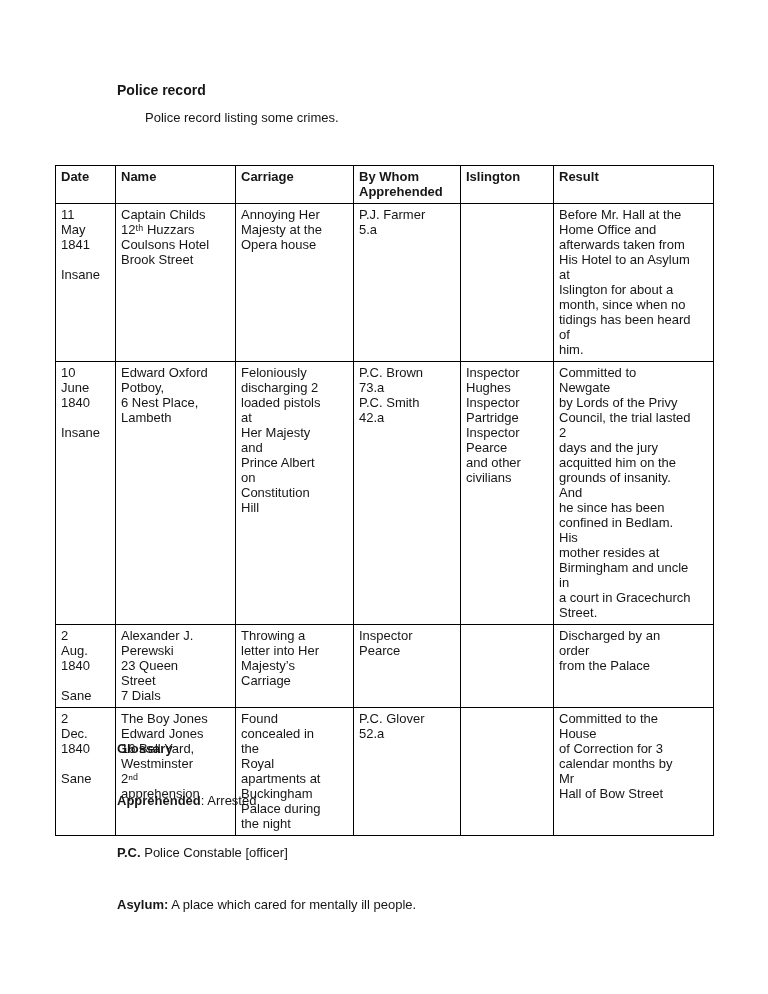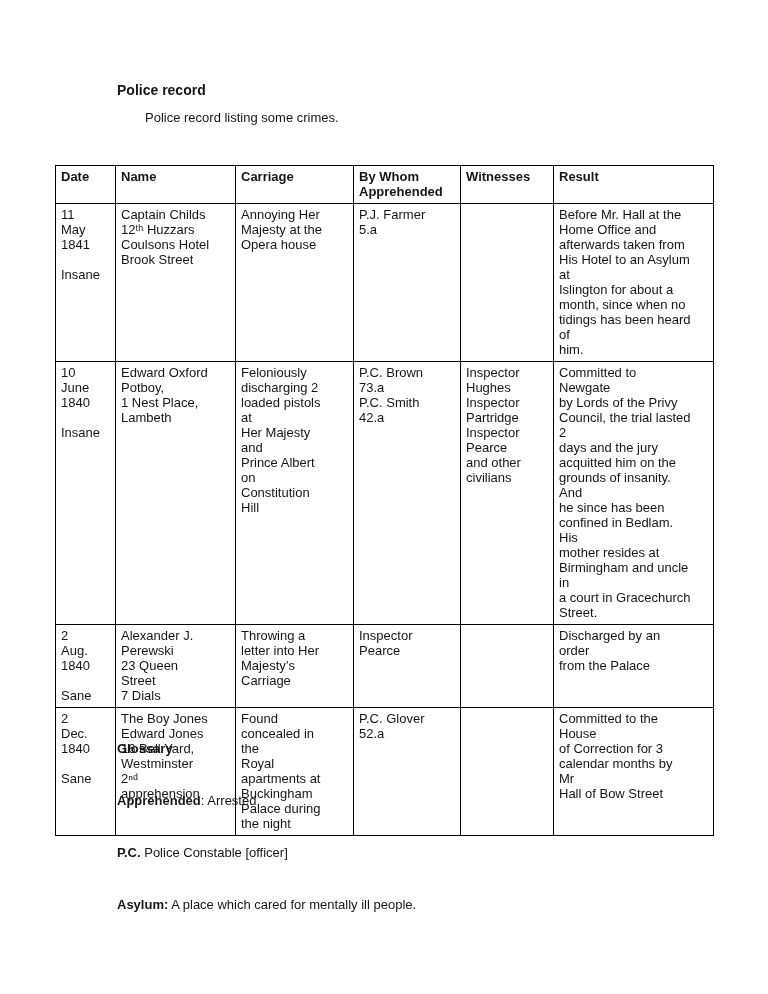--- a/index.html
+++ b/index.html
@@ -98,21 +98,21 @@
       <col style="width:93px">
       <col style="width:160px">
     </colgroup>
     <thead>
       <tr>
         <th>Date</th>
         <th>Name</th>
         <th>Carriage</th>
         <th>By Whom
 Apprehended</th>
-        <th>Witnesses</th>
+        <th>Islington</th>
         <th>Result</th>
       </tr>
     </thead>
     <tbody>
       <tr>
         <td>11 May
 1841
 
 Insane</td>
         <td>Captain Childs
@@ -135,21 +135,21 @@
 him.</td>
       </tr>
       <tr>
         <td>10
 June
 1840
 
 Insane</td>
         <td>Edward Oxford
 Potboy,
-1 Nest Place,
+6 Nest Place,
 Lambeth</td>
         <td>Feloniously
 discharging 2
 loaded pistols at
 Her Majesty and
 Prince Albert on
 Constitution Hill</td>
         <td>P.C. Brown
 73.a
 P.C. Smith

